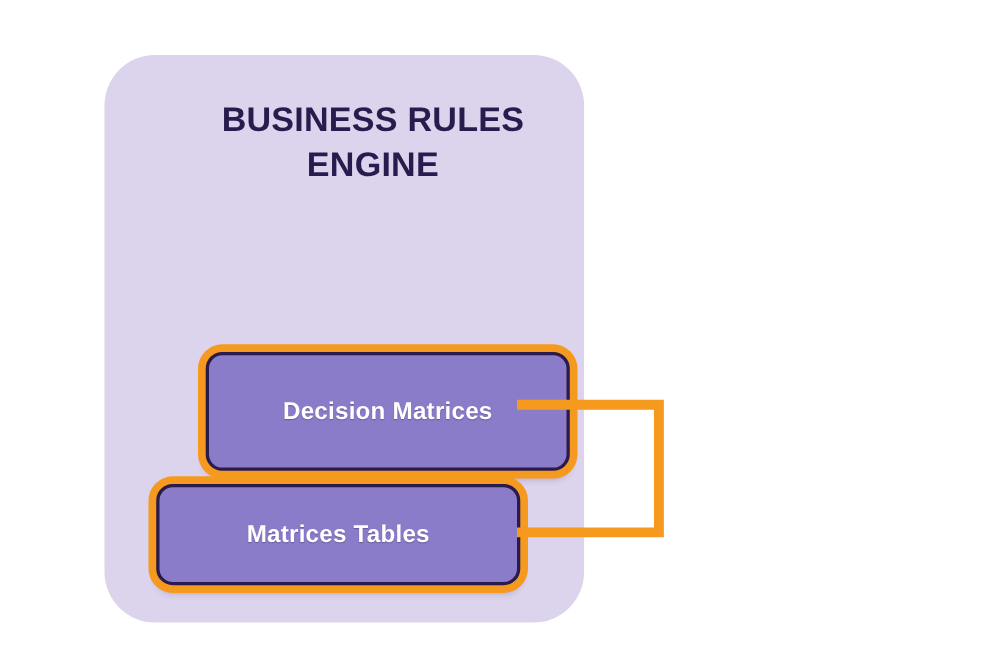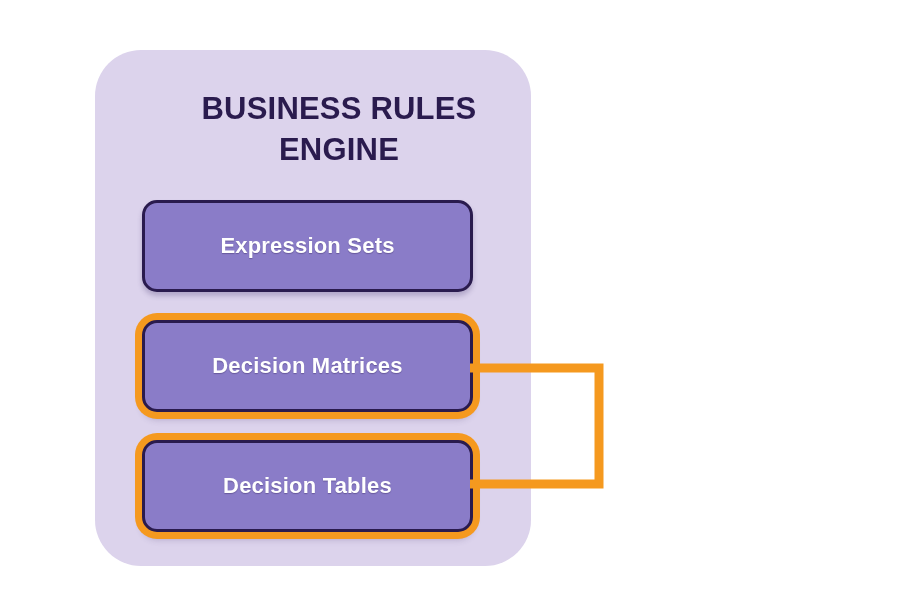--- a/index.html
+++ b/index.html
@@ -77,21 +77,22 @@
 
   
   .node-box.highlighted {
     border: 3px solid #2a1b4e;
     box-shadow:
       0 0 0 7px #f5991f,
       0 7px 7px rgba(70,55,110,0.30);
   }
   #node-decision-matrices {
     top: 320px;
-    height: 92px;
+    height: 108px;
+    margin-left: 45px;
   }
   #node-decision-tables {
     top: 440px;
     height: 92px;
   }
 
   
   #connector-bracket {
     position: absolute;
     left: 470px;
@@ -116,30 +117,27 @@
 </head>
 <body>
 
 <div id="canvas">
 
   <div id="engine-container"></div>
 
   <div id="engine-title">BUSINESS RULES
 ENGINE</div>
 
-  <div class="node-box" id="node-expression-sets">
-    <span class="node-label">Expression Sets</span>
-  </div>
 
   <div class="node-box highlighted" id="node-decision-matrices">
     <span class="node-label">Decision Matrices</span>
   </div>
 
   <div class="node-box highlighted" id="node-decision-tables">
-    <span class="node-label">Decision Tables</span>
+    <span class="node-label">Matrices Tables</span>
   </div>
 
   <svg id="connector-bracket" viewBox="0 0 140 140">
     <path d="M 0 12 L 129 12 L 129 128 L 0 128" fill="none" stroke="#F5991F" stroke-width="9" stroke-linecap="square" stroke-linejoin="miter"></path>
   </svg>
 
 
 </div>
 
 </body></html>

